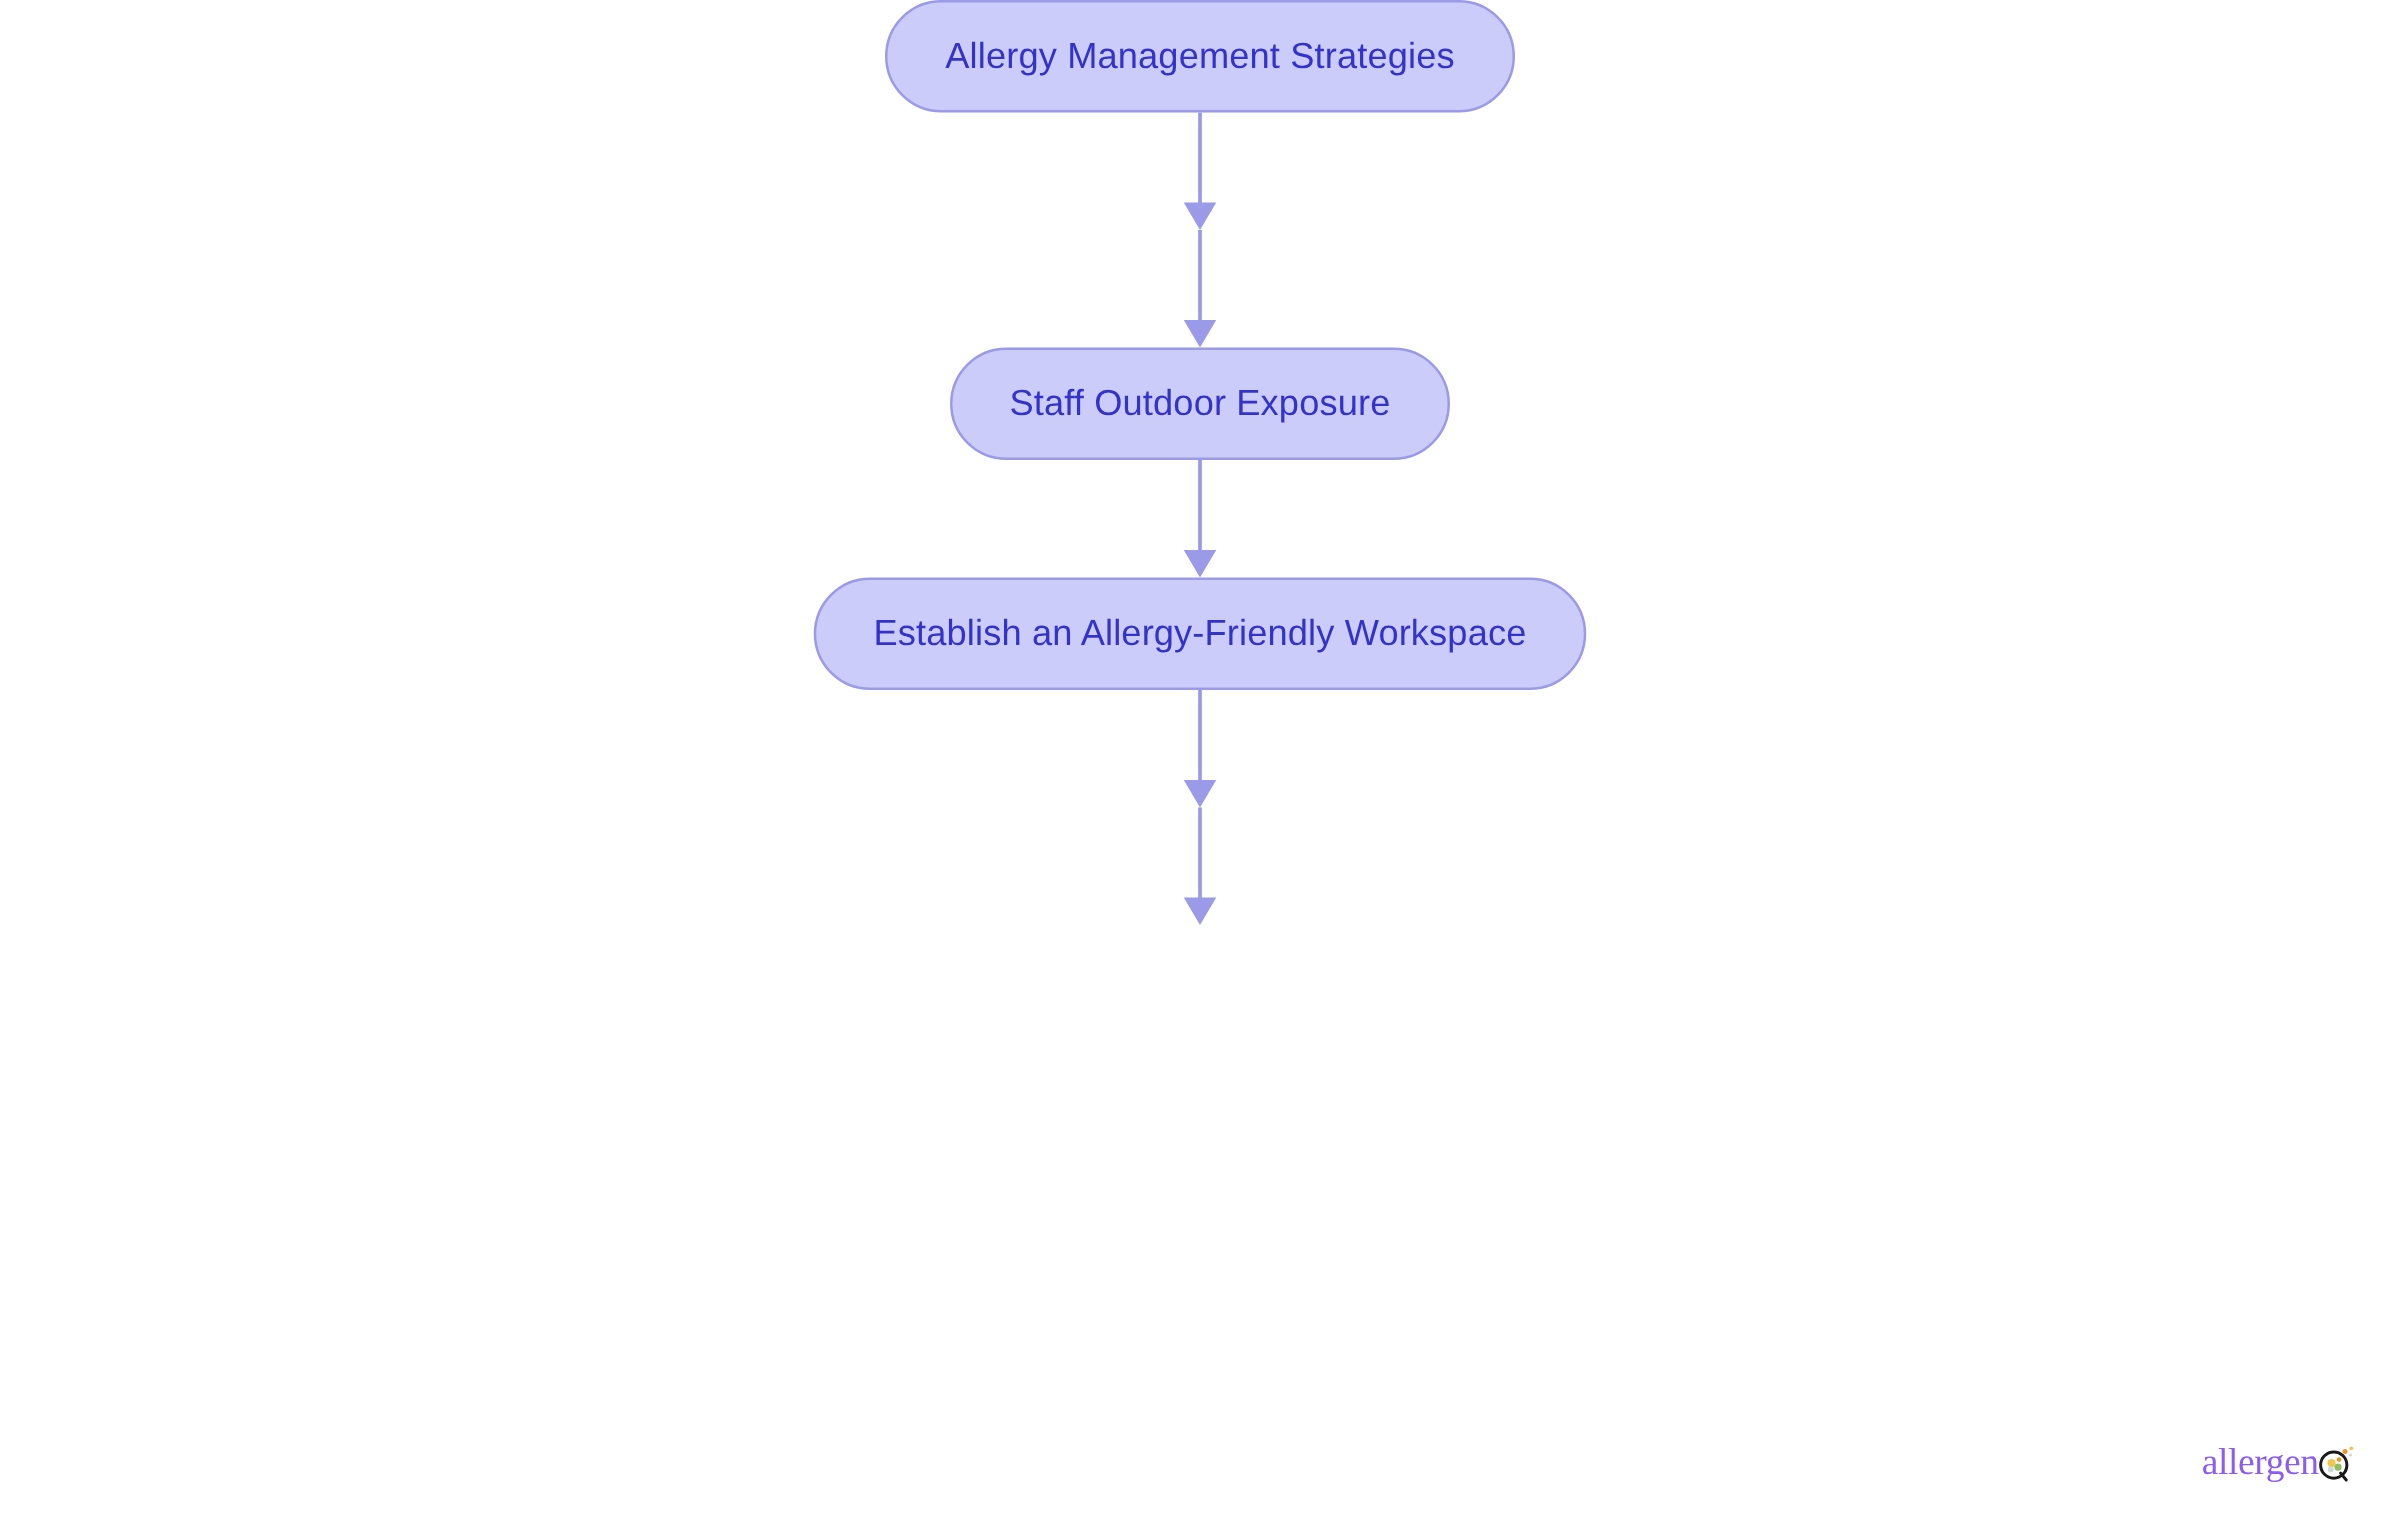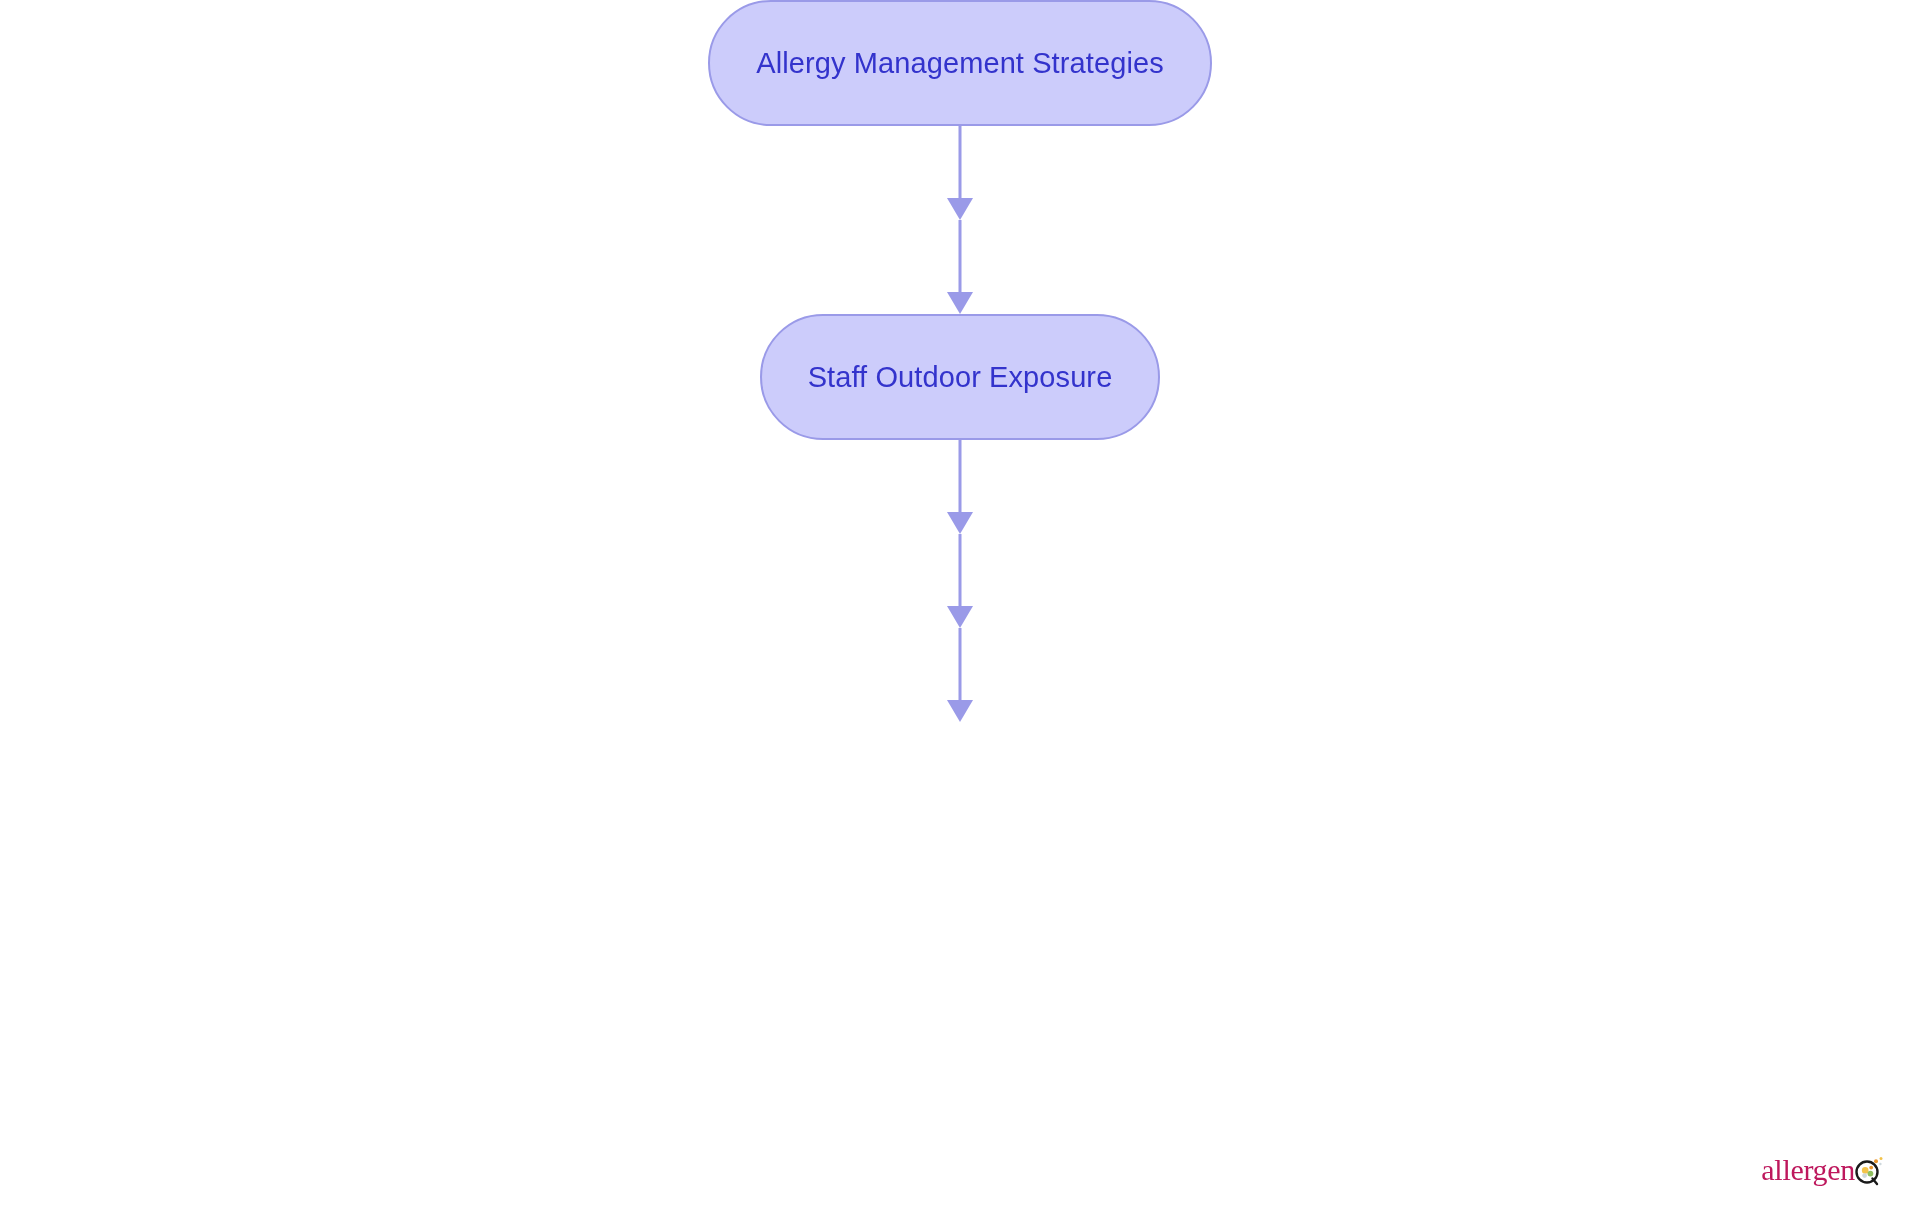--- a/index.html
+++ b/index.html
@@ -42,21 +42,21 @@
     border-radius: 999px;
     color: #3333cc;
     font-size: 29px;
     font-weight: 400;
     letter-spacing: 0.1px;
     display: flex;
     align-items: center;
     justify-content: center;
     white-space: nowrap;
     padding: 0 46px;
-    height: 126px;
+    height: 90px;
     line-height: 98px;
     user-select: none;
   }
 
   .flow-node-label {
     display: block;
   }
 
   
   .flow-connector {
@@ -92,21 +92,21 @@
     position: absolute;
     right: 34px;
     bottom: 28px;
     display: flex;
     align-items: center;
     height: 34px;
   }
   .brand-wordmark {
     font-family: "Liberation Serif", "DejaVu Serif", serif;
     font-size: 30px;
-    color: #be185d;
+    color: #8b5cf6;
     letter-spacing: -0.3px;
     line-height: 1;
   }
   .brand-mark {
     position: relative;
     width: 34px;
     height: 34px;
     margin-left: -3px;
   }
   .brand-mark svg { display: block; }
@@ -135,20 +135,23 @@
 
     <div class="flow-node">
       <span class="flow-node-label">Staff Outdoor Exposure</span>
     </div>
 
     <div class="flow-connector">
       <span class="line"></span>
       <span class="head"></span>
     </div>
 
+    <div class="flow-node">
+      <span class="flow-node-label">Establish an Allergy-Friendly Workspace</span>
+    </div>
 
     <div class="flow-connector">
       <span class="line"></span>
       <span class="head"></span>
     </div>
 
 
     <div class="flow-connector">
       <span class="line"></span>
       <span class="head"></span>

